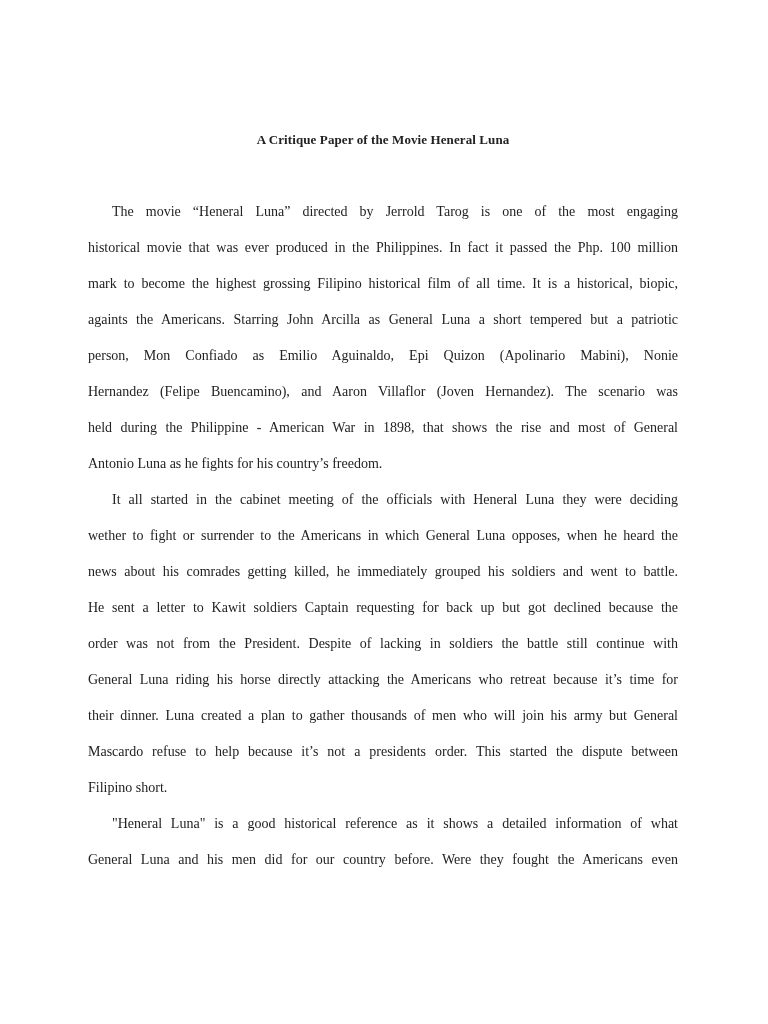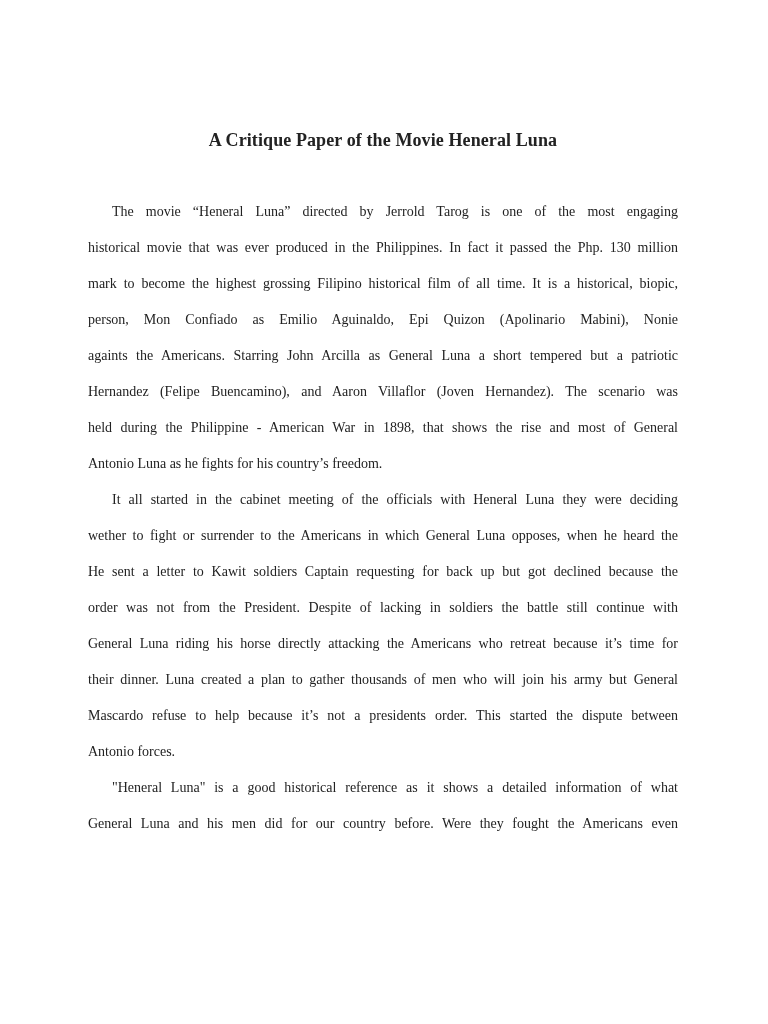--- a/index.html
+++ b/index.html
@@ -18,21 +18,21 @@
   }
   .doc-title {
     position: absolute;
     top: 122px;
     left: 88px;
     width: 590px;
     height: 36px;
     line-height: 36px;
     text-align: center;
     font-weight: bold;
-    font-size: 18px;
+    font-size: 13px;
     letter-spacing: 0.1px;
     white-space: nowrap;
   }
   .doc-body {
     position: absolute;
     top: 194px;
     left: 88px;
     width: 590px;
   }
   .line {
@@ -54,38 +54,39 @@
 <body>
 
 <div class="page">
 
   <div class="doc-title">A Critique Paper of the Movie Heneral Luna</div>
 
   <div class="doc-body">
 
     <div>
       <div class="line first">The movie “Heneral Luna” directed by Jerrold Tarog is one of the most engaging</div>
-      <div class="line">historical movie that was ever produced in the Philippines. In fact it passed the Php. 130 million</div>
+      <div class="line">historical movie that was ever produced in the Philippines. In fact it passed the Php. 100 million</div>
       <div class="line">mark to become the highest grossing Filipino historical film of all time. It is a historical, biopic,</div>
+      <div class="line">againts the Americans. Starring John Arcilla as General Luna a short tempered but a patriotic</div>
       <div class="line">person, Mon Confiado as Emilio Aguinaldo, Epi Quizon (Apolinario Mabini), Nonie</div>
-      <div class="line">againts the Americans. Starring John Arcilla as General Luna a short tempered but a patriotic</div>
       <div class="line">Hernandez (Felipe Buencamino), and Aaron Villaflor (Joven Hernandez). The scenario was</div>
       <div class="line">held during the Philippine - American War in 1898, that shows the rise and most of General</div>
       <div class="line lastline">Antonio Luna as he fights for his country’s freedom.</div>
     </div>
 
     <div>
       <div class="line first">It all started in the cabinet meeting of the officials with Heneral Luna they were deciding</div>
       <div class="line">wether to fight or surrender to the Americans in which General Luna opposes, when he heard the</div>
+      <div class="line">news about his comrades getting killed, he immediately grouped his soldiers and went to battle.</div>
       <div class="line">He sent a letter to Kawit soldiers Captain requesting for back up but got declined because the</div>
       <div class="line">order was not from the President. Despite of lacking in soldiers the battle still continue with</div>
       <div class="line">General Luna riding his horse directly attacking the Americans who retreat because it’s time for</div>
       <div class="line">their dinner. Luna created a plan to gather thousands of men who will join his army but General</div>
       <div class="line">Mascardo refuse to help because it’s not a presidents order. This started the dispute between</div>
-      <div class="line lastline">Antonio forces.</div>
+      <div class="line lastline">Filipino short.</div>
     </div>
 
     <div>
       <div class="line first">"Heneral Luna" is a good historical reference as it shows a detailed information of what</div>
       <div class="line">General Luna and his men did for our country before. Were they fought the Americans even</div>
     </div>
 
   </div>
 </div>
 

